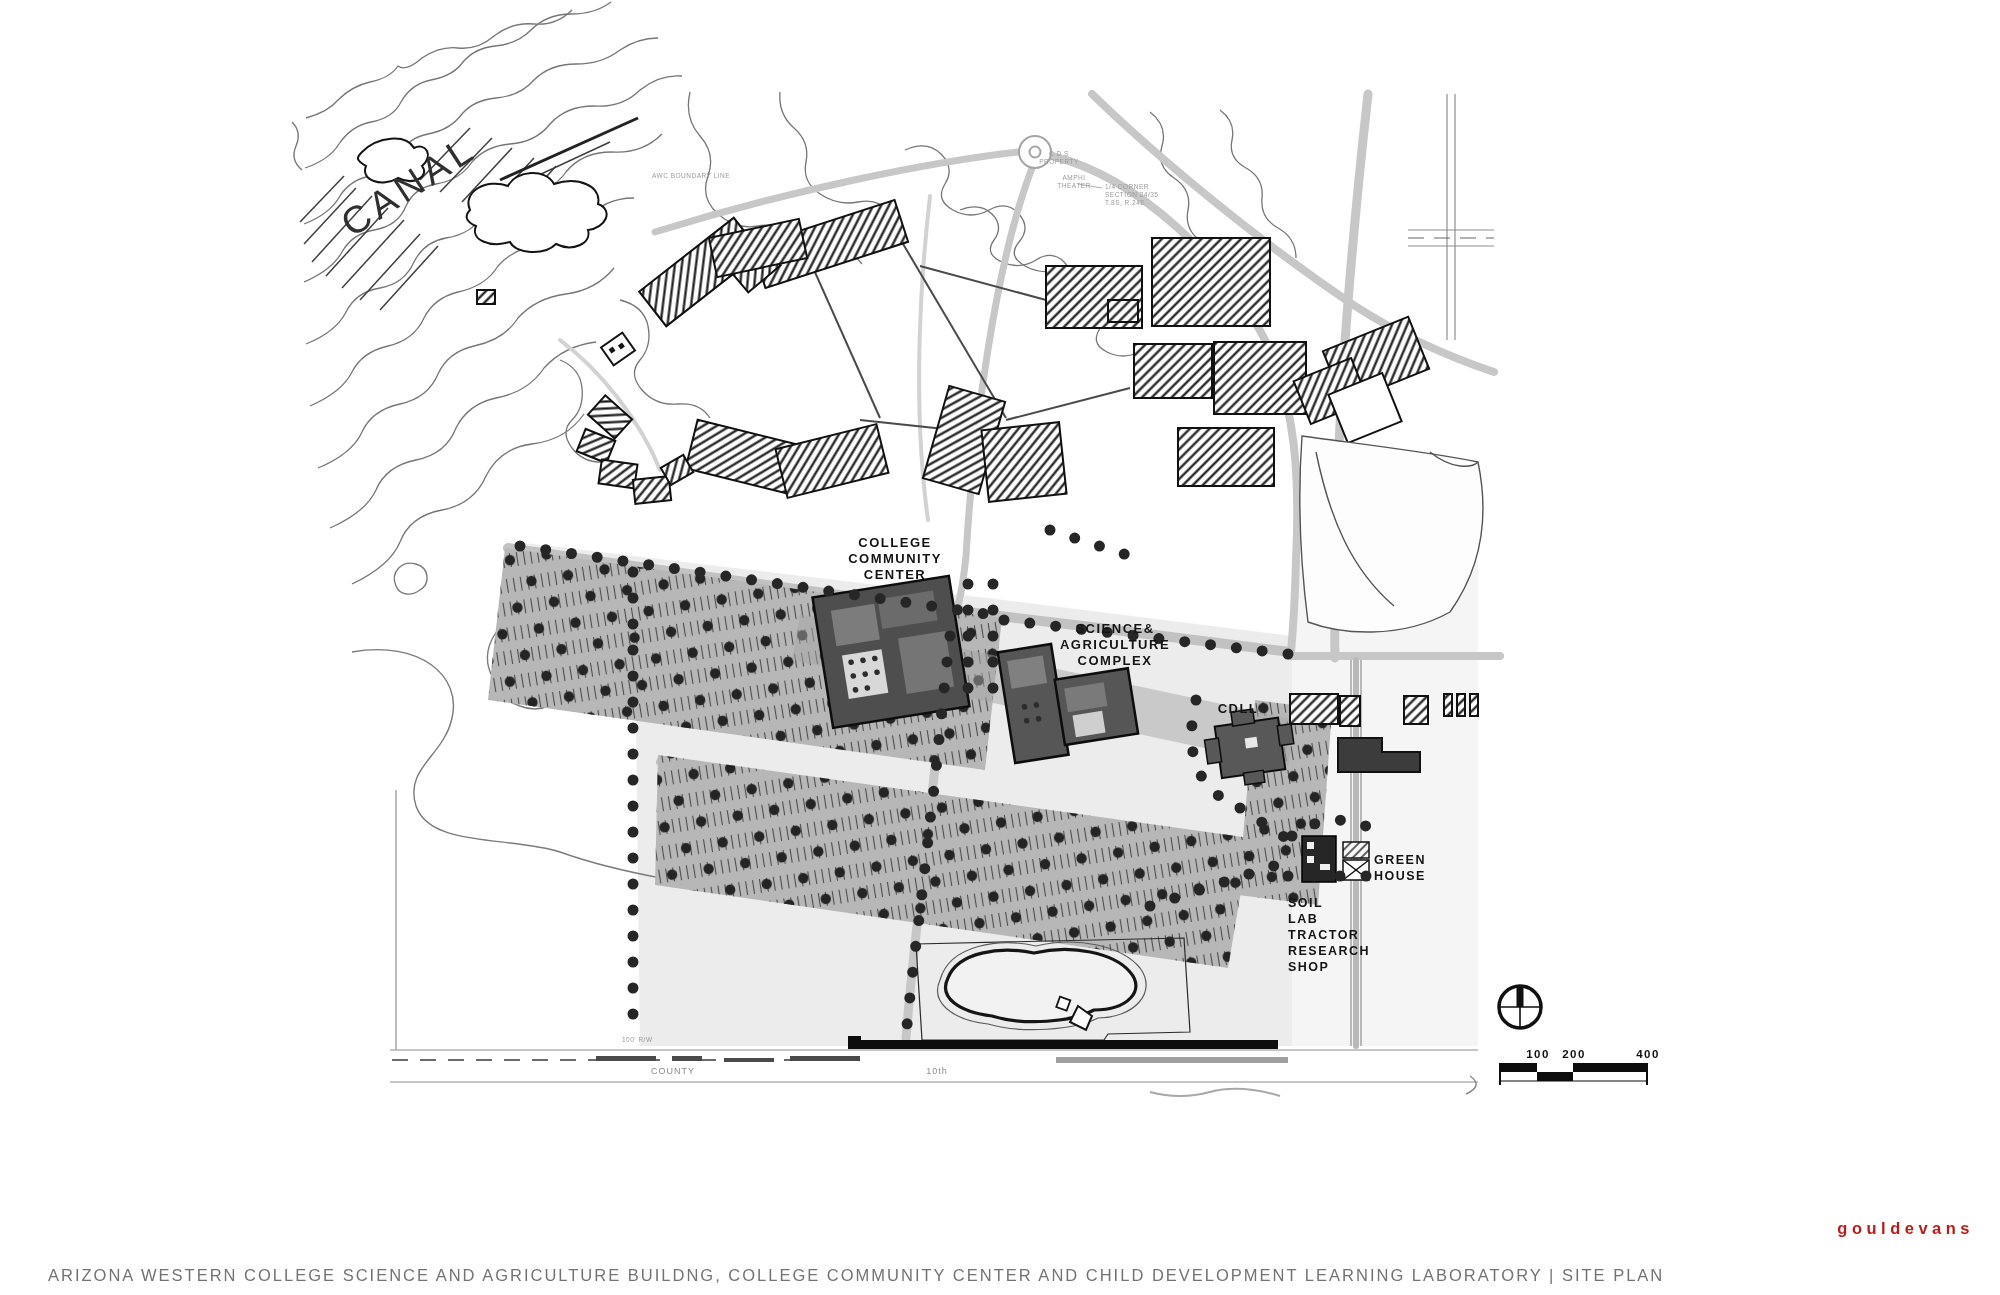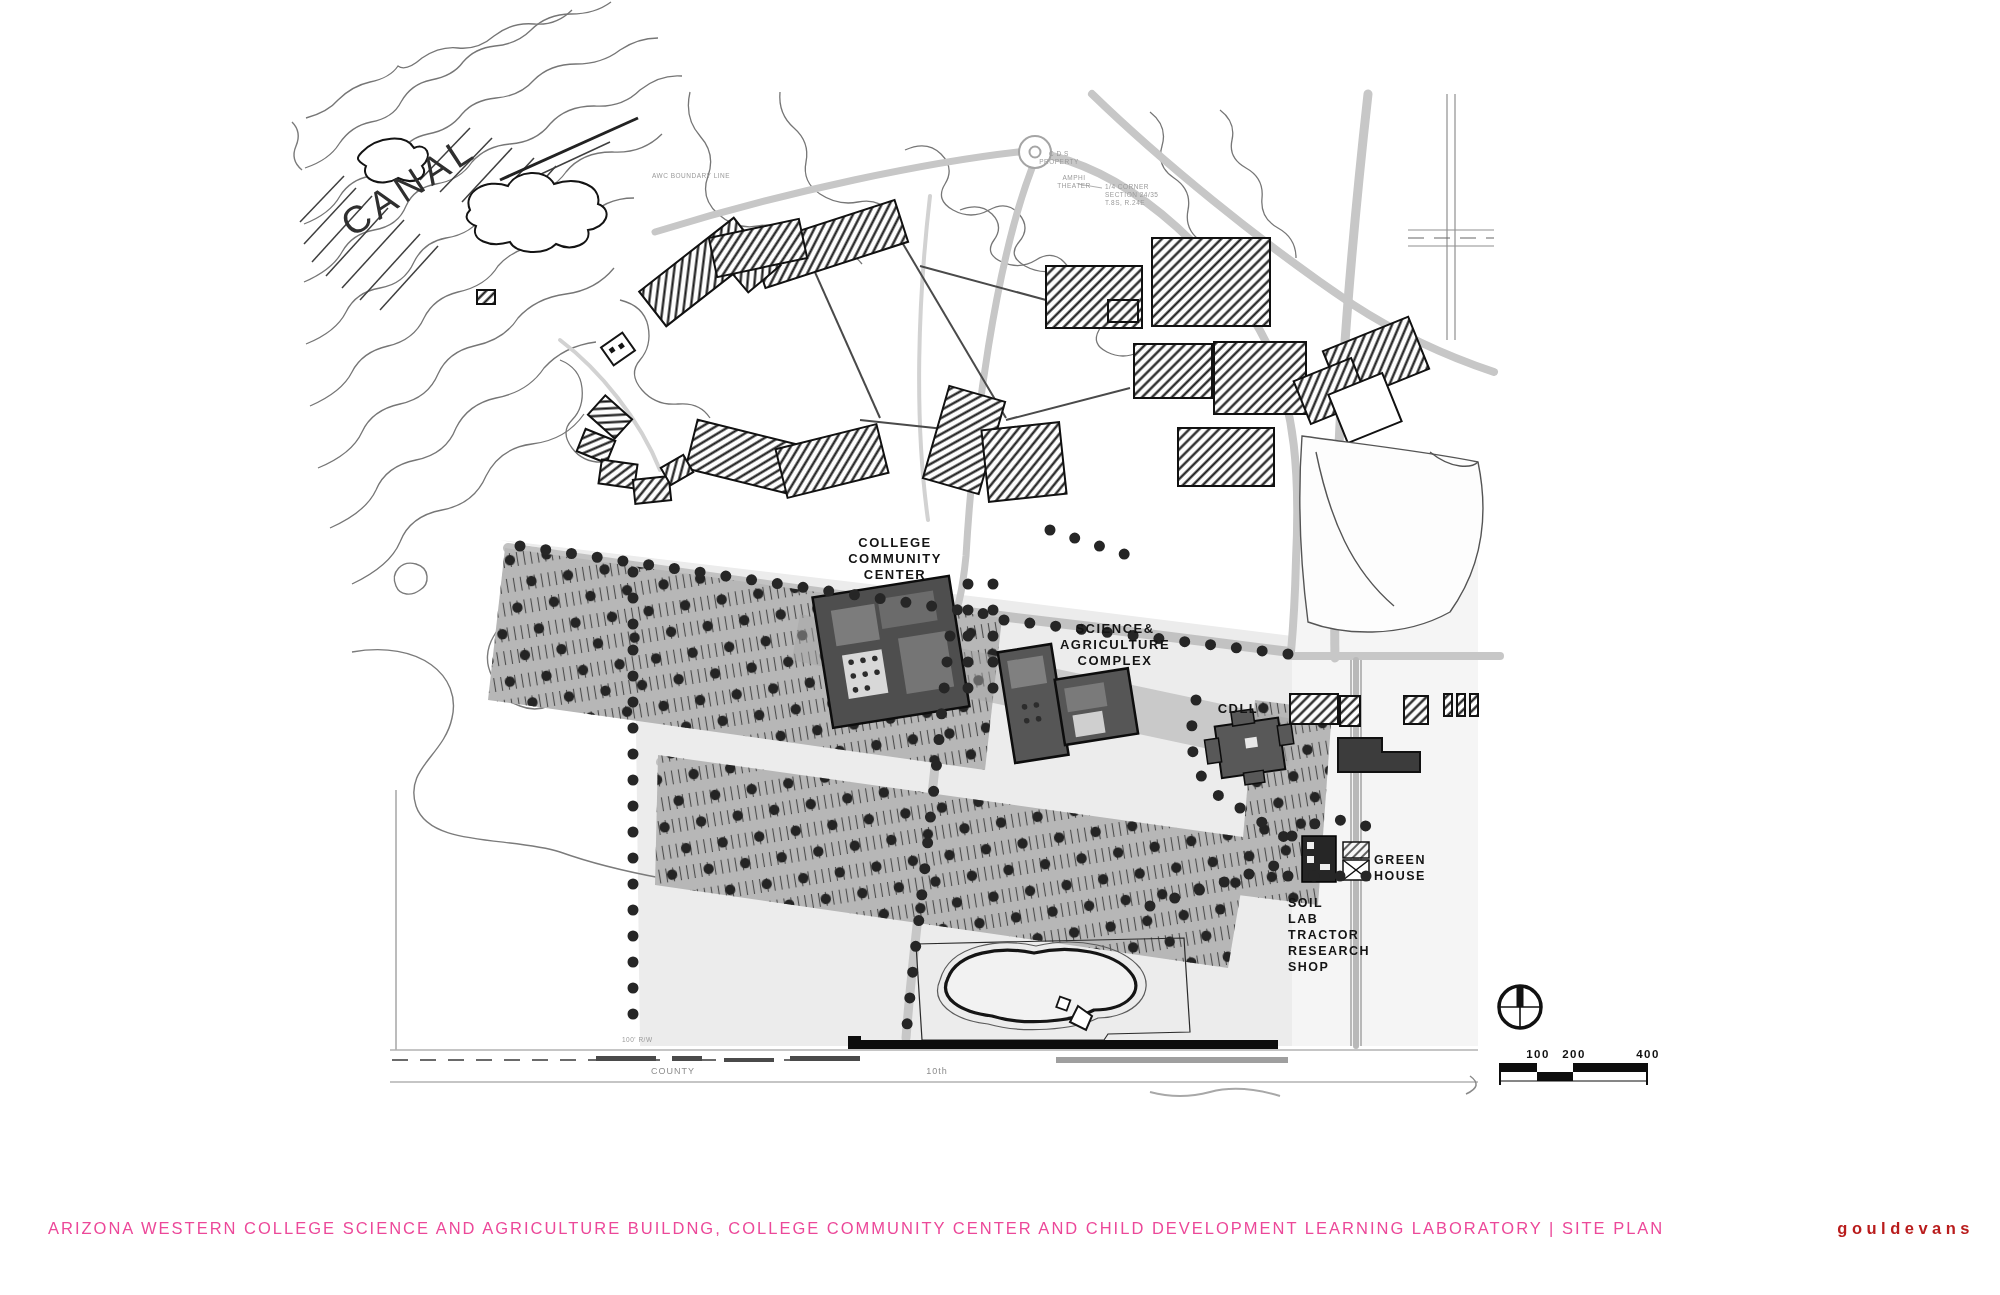--- a/index.html
+++ b/index.html
@@ -1,20 +1,20 @@
 <!DOCTYPE html>
 <html><head>
 <meta charset="utf-8">
 <style>
   html,body{margin:0;padding:0;background:#fff;}
   .page{position:relative;width:2000px;height:1295px;background:#ffffff;overflow:hidden;
         font-family:"Liberation Sans",sans-serif;}
   svg.plan{position:absolute;left:0;top:0;}
-  .caption{position:absolute;left:48px;top:1219px;font-size:16.5px;letter-spacing:2px;
-           color:#ec4899;white-space:nowrap;}
+  .caption{position:absolute;left:48px;top:1266px;font-size:16.5px;letter-spacing:2px;
+           color:#737373;white-space:nowrap;}
   .firm{position:absolute;right:26px;top:1219px;font-size:16.5px;letter-spacing:4.5px;
         color:#b91c1c;font-weight:bold;}
   text{font-family:"Liberation Sans",sans-serif;}
   .lbl{font-weight:bold;fill:#141414;letter-spacing:1.5px;}
   .lbl13{font-size:13px;} .lbl12{font-size:12.5px;}
   .faint{fill:#9a9a9a;font-size:6.5px;letter-spacing:.5px;}
   .road-lbl{fill:#8d8d8d;font-size:9px;letter-spacing:1px;}
   .canal-lbl{fill:#2f2f2f;font-size:38px;letter-spacing:5px;}
   .scale-num{font-size:11.5px;font-weight:bold;letter-spacing:1.5px;fill:#111;}
 </style>

